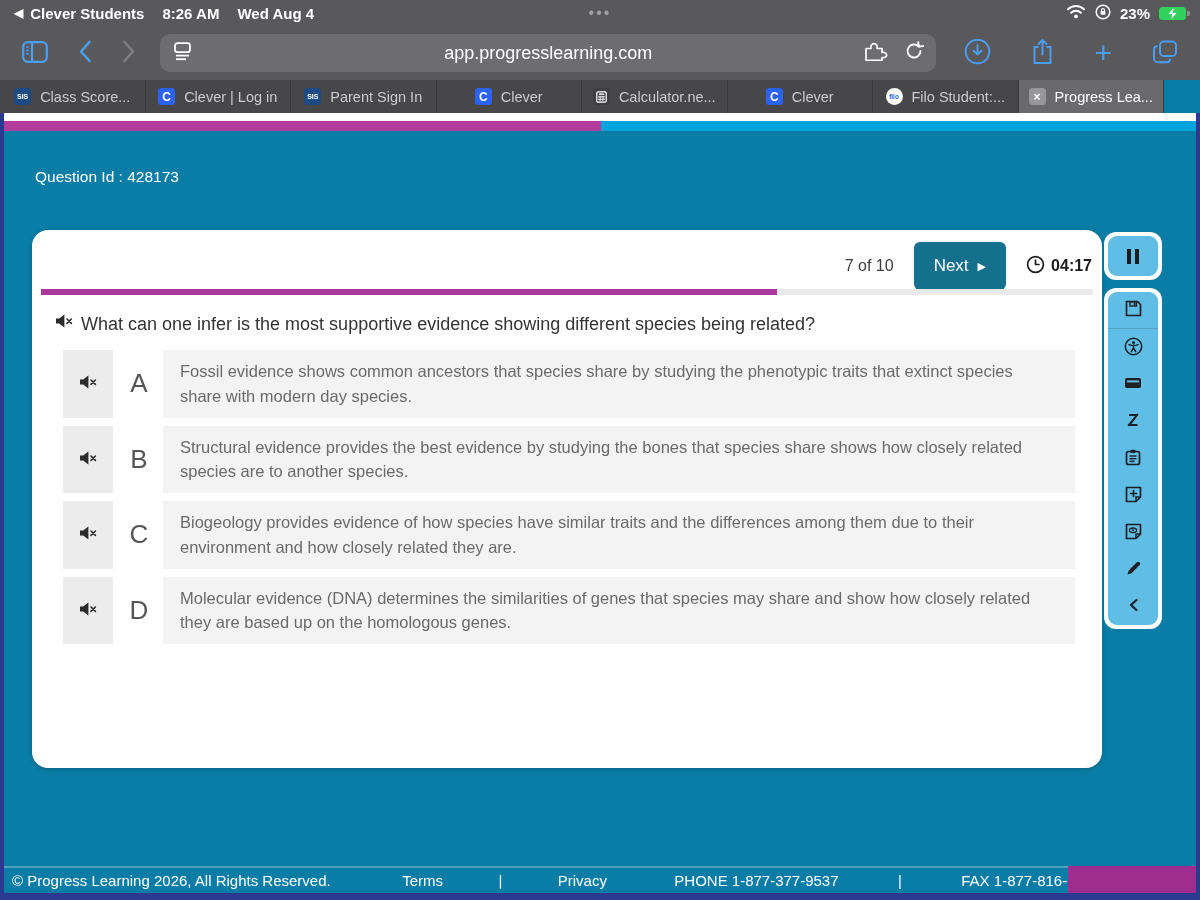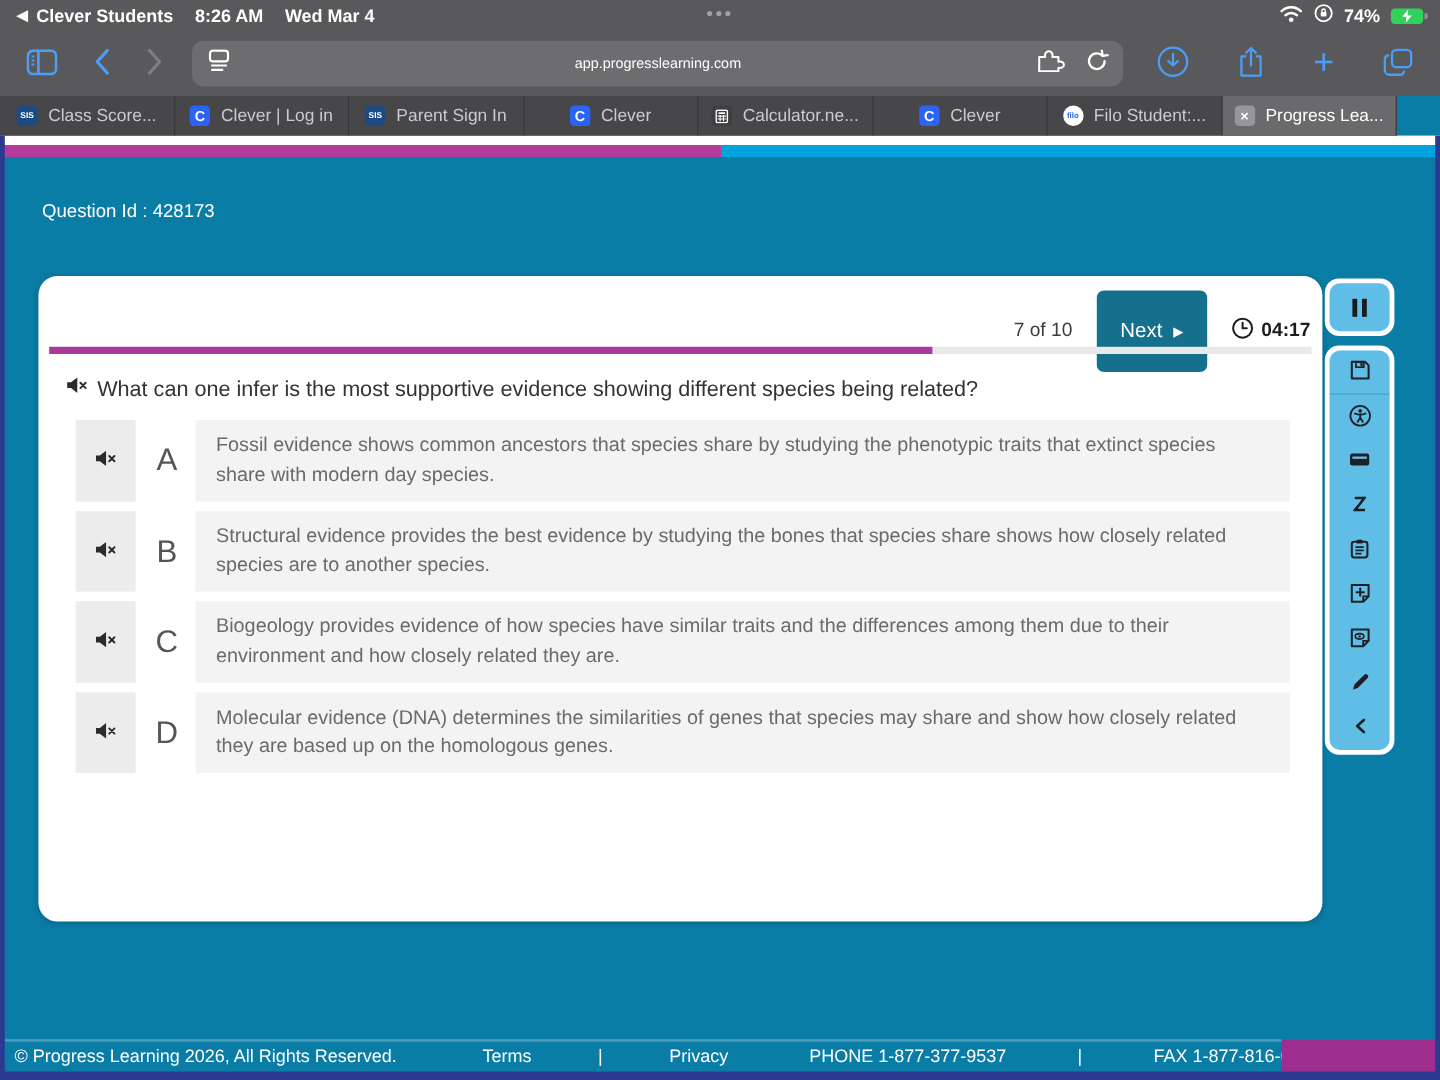--- a/index.html
+++ b/index.html
@@ -19,21 +19,21 @@
   .battery { position:relative; width:27px; height:13px; border-radius:3.5px; background:#32d15b; display:flex; align-items:center; justify-content:center; }
   .battery::after { content:""; position:absolute; right:-3.5px; top:4px; width:2.5px; height:5px; background:#8e8e91; border-radius:0 2px 2px 0; }
 
   
   .toolbar { position:absolute; top:26px; left:0; width:1200px; height:54px; background:#59595c;
     display:flex; align-items:center; padding:0 18px; z-index:5; }
   .tb-btn { display:flex; align-items:center; justify-content:center; padding:4px; }
   .tb-gap { margin-left:22px; }
   .urlbar { flex:1; height:38px; margin:0 24px 0 20px; background:#6d6d70; border-radius:10px;
     display:flex; align-items:center; padding:0 12px; position:relative; }
-  .url-text { position:absolute; left:0; right:0; text-align:center; color:#fff; font-size:12px; }
+  .url-text { position:absolute; left:0; right:0; text-align:center; color:#fff; font-size:18px; }
   .url-right { margin-left:auto; display:flex; align-items:center; gap:16px; z-index:2; }
   .tb-right { display:flex; align-items:center; gap:32px; }
   .plus-glyph { color:#4b9ef8; font-size:30px; font-weight:300; line-height:26px; }
 
   
   .tabbar { position:absolute; top:80px; left:0; width:1164px; height:33px; background:#47474a; display:flex; z-index:5; }
   .tab { width:150px; height:33px; border-right:1px solid #39393c; display:flex; align-items:center;
     justify-content:center; gap:9px; color:#cbcbcd; font-size:14.5px; overflow:hidden; white-space:nowrap; }
   .tab.active { background:#6a6a6d; color:#fff; }
   .fav { width:17px; height:17px; border-radius:3.5px; display:flex; align-items:center; justify-content:center; font-weight:bold; flex:none; }
@@ -56,21 +56,21 @@
   
   .site-header { position:absolute; top:168px; left:35px; color:#fff; z-index:2; }
   .site-header h1 { font-size:16.5px; font-weight:bold; margin-bottom:8px; }
   .site-header .qid { font-size:15.5px; font-weight:400; }
 
   
   .card { position:absolute; top:230px; left:32px; width:1070px; height:538px; background:#fff;
     border-radius:16px; z-index:2; box-shadow:0 1px 5px rgba(0,0,0,.22); }
   .card-top { position:absolute; top:12px; right:10px; display:flex; align-items:center; gap:20px; }
   .counter { font-size:16px; color:#3c3c3c; }
-  .next-btn { background:#15708e; color:#fff; font-size:17px; border-radius:6px; padding:24px 20px;
+  .next-btn { background:#15708e; color:#fff; font-size:17px; border-radius:6px; padding:14px 20px;
     display:flex; align-items:center; gap:9px; }
   .next-arrow { font-size:11px; }
   .timer-wrap { display:flex; align-items:center; gap:6px; color:#1d1d1f; font-size:16px; font-weight:700; }
   .card-progress { position:absolute; top:59px; left:9px; right:9px; height:6px; background:#e9e9e9; }
   .card-progress .fill { height:100%; width:70%; background:#a93a9b; }
   .question-row { position:absolute; top:82px; left:23px; right:20px; display:flex; align-items:flex-start; gap:8px; }
   .question-row .qtext { font-size:18px; color:#333; line-height:1.4; padding-top:0px; }
   .speaker-btn { flex:none; padding-top:2px; }
   .options { position:absolute; top:120px; left:31px; width:1012px; display:flex; flex-direction:column; gap:8px; }
   .option-row { display:flex; min-height:63px; }
@@ -105,39 +105,39 @@
 </head>
 <body>
 
 <div class="statusbar">
   <div class="sb-left">
     <span class="sb-back">
       <span class="sb-tri">◀</span>
       <span>Clever Students</span>
     </span>
     <span>8:26 AM</span>
-    <span>Wed Mar 4</span>
+    <span>Wed Aug 4</span>
   </div>
   <div class="sb-dots">•••</div>
   <div class="sb-right">
     <span>
       <svg width="20" height="15" viewBox="0 0 20 15">
           <path d="M2 5.2 a11.5 11.5 0 0 1 16 0" stroke="#fff" stroke-width="2.1" fill="none" stroke-linecap="round"></path>
           <path d="M5.2 8.7 a7 7 0 0 1 9.6 0" stroke="#fff" stroke-width="2.1" fill="none" stroke-linecap="round"></path>
           <circle cx="10" cy="12.4" r="1.9" fill="#fff"></circle>
         </svg>
     </span>
     <span>
       <svg width="16" height="16" viewBox="0 0 16 16">
           <circle cx="8" cy="8" r="6.8" stroke="#fff" stroke-width="1.5" fill="none"></circle>
           <rect x="5.6" y="7" width="4.8" height="3.8" rx="0.8" fill="#fff"></rect>
           <path d="M6.6 7 V5.9 a1.4 1.4 0 0 1 2.8 0 V7" stroke="#fff" stroke-width="1.2" fill="none"></path>
         </svg>
     </span>
-    <span>74%</span>
+    <span>23%</span>
     <span class="battery">
       <svg width="11" height="11" viewBox="0 0 11 11">
           <polygon points="6.5,0 1.5,6 5,6 4.5,11 9.5,5 6,5" fill="#fff"></polygon>
         </svg>
     </span>
   </div>
 </div>
 
 <div class="toolbar">
   <button class="tb-btn">

